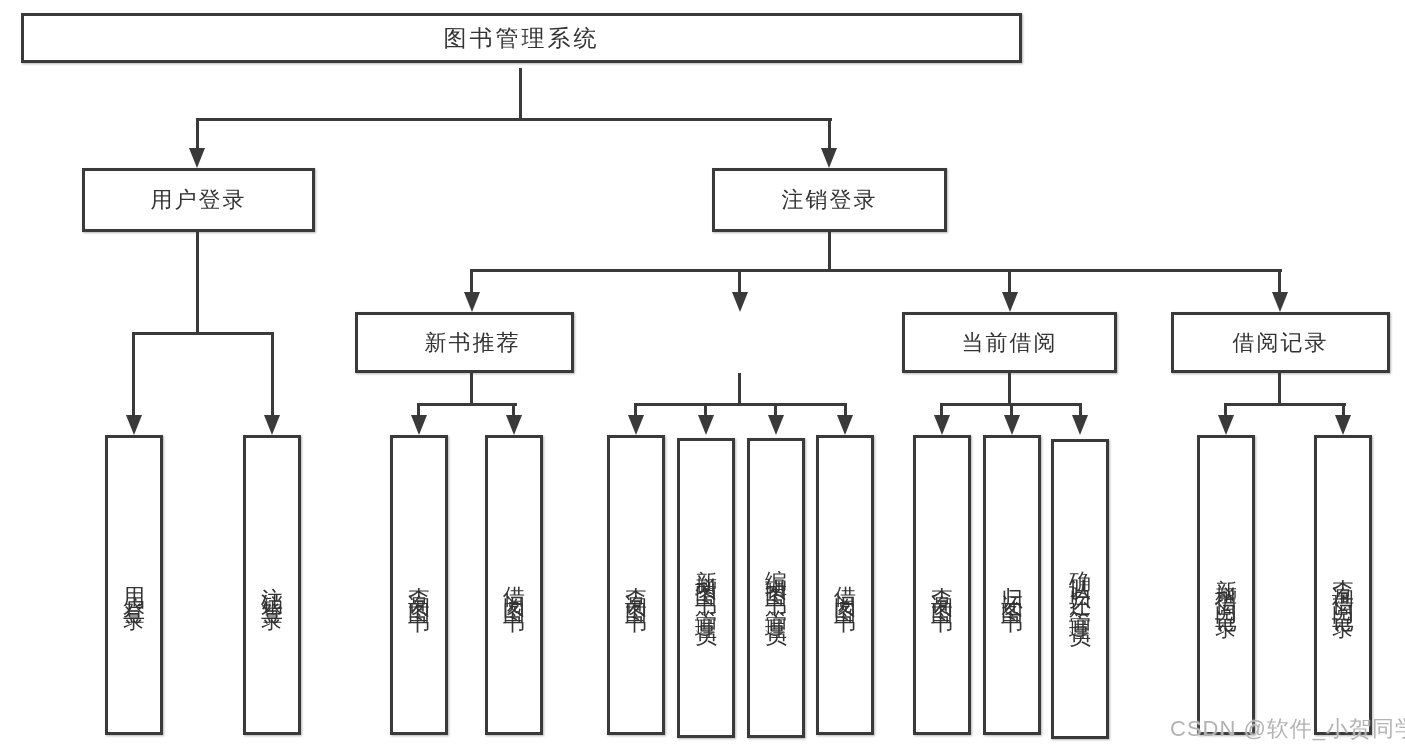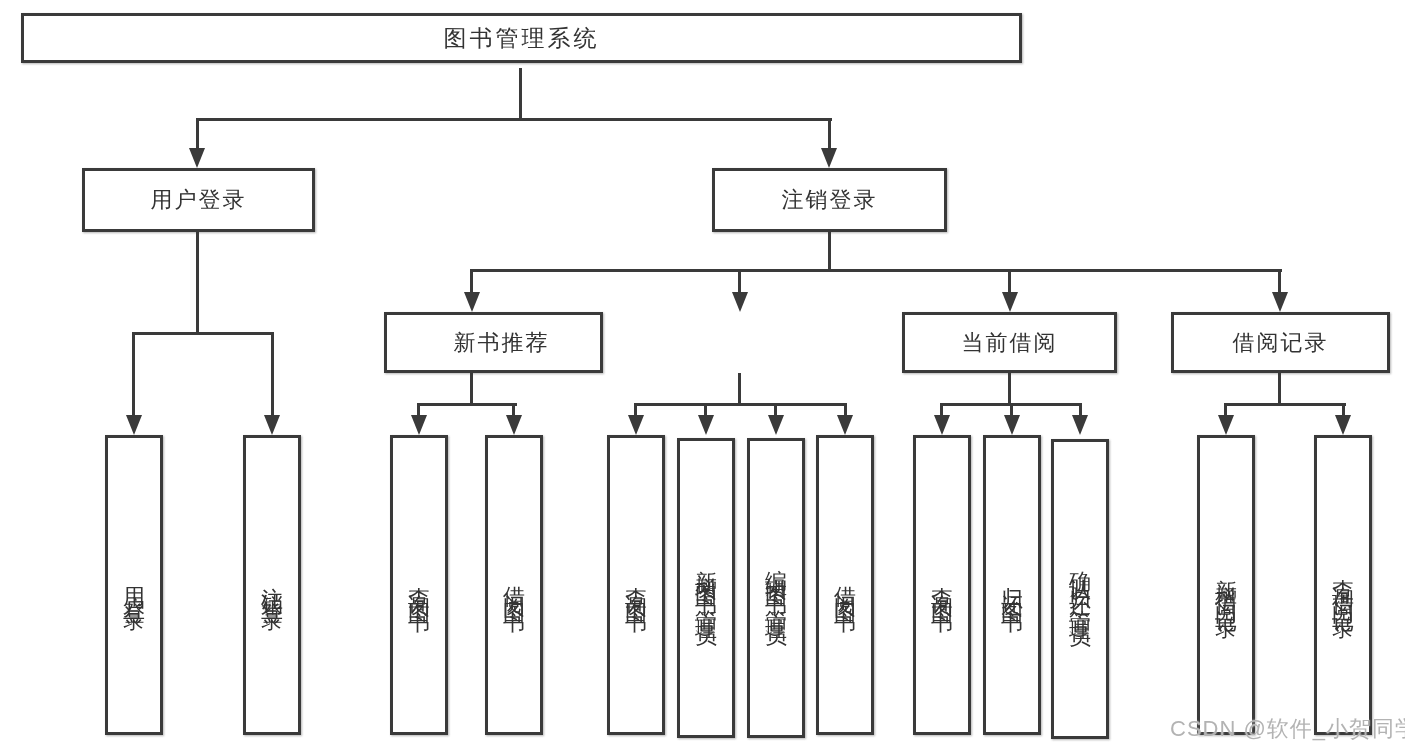--- a/index.html
+++ b/index.html
@@ -83,21 +83,21 @@
   <div class="line" style="left:470px; top:269px; width:812px; height:3px;"></div>
   <div class="line" style="left:470px; top:269px; width:3px; height:24px;"></div>
   <div class="arrow" style="left:464px; top:292px;"></div>
   <div class="line" style="left:738px; top:269px; width:3px; height:24px;"></div>
   <div class="arrow" style="left:732px; top:292px;"></div>
   <div class="line" style="left:1008px; top:269px; width:3px; height:24px;"></div>
   <div class="arrow" style="left:1002px; top:292px;"></div>
   <div class="line" style="left:1278px; top:269px; width:3px; height:24px;"></div>
   <div class="arrow" style="left:1272px; top:292px;"></div>
 
-  <div class="box hbox" style="left:384px; top:312px; width:219px; height:61px;padding-left:16px;">新书推荐</div>
+  <div class="box hbox" style="left:355px; top:312px; width:219px; height:61px;padding-left:16px;">新书推荐</div>
   <div class="box hbox" style="left:902px; top:312px; width:215px; height:61px;">当前借阅</div>
   <div class="box hbox" style="left:1171px; top:312px; width:219px; height:61px;">借阅记录</div>
 
   <div class="line" style="left:470px; top:373px; width:3px; height:33px;"></div>
   <div class="line" style="left:417px; top:403px; width:100px; height:3px;"></div>
   <div class="line" style="left:417px; top:403px; width:3px; height:13px;"></div>
   <div class="arrow" style="left:411px; top:415px;"></div>
   <div class="line" style="left:512px; top:403px; width:3px; height:13px;"></div>
   <div class="arrow" style="left:506px; top:415px;"></div>
 

